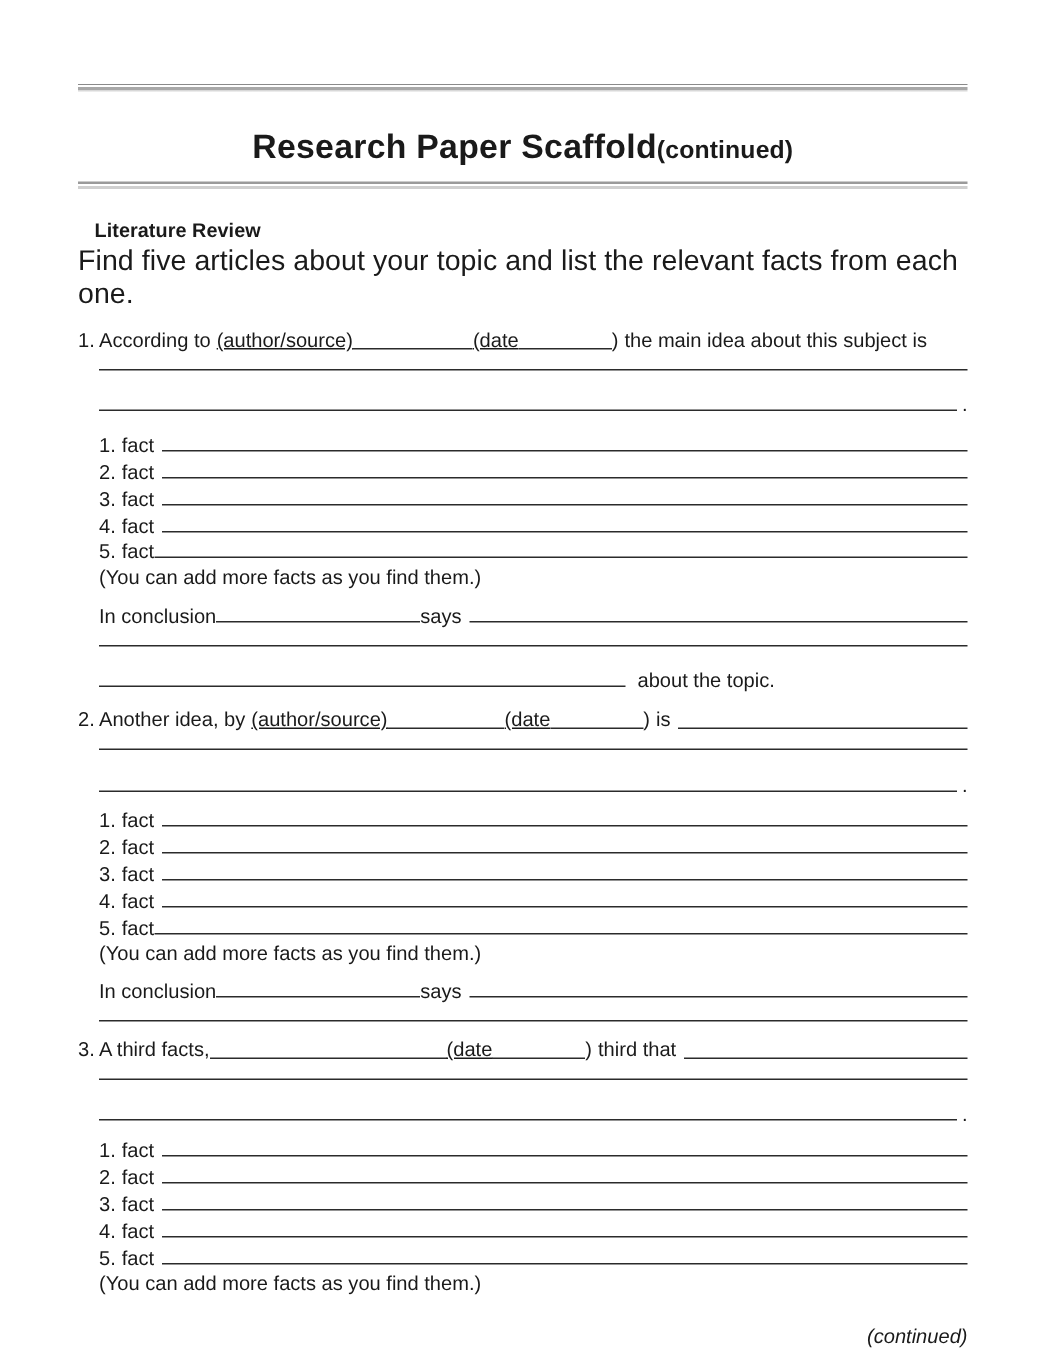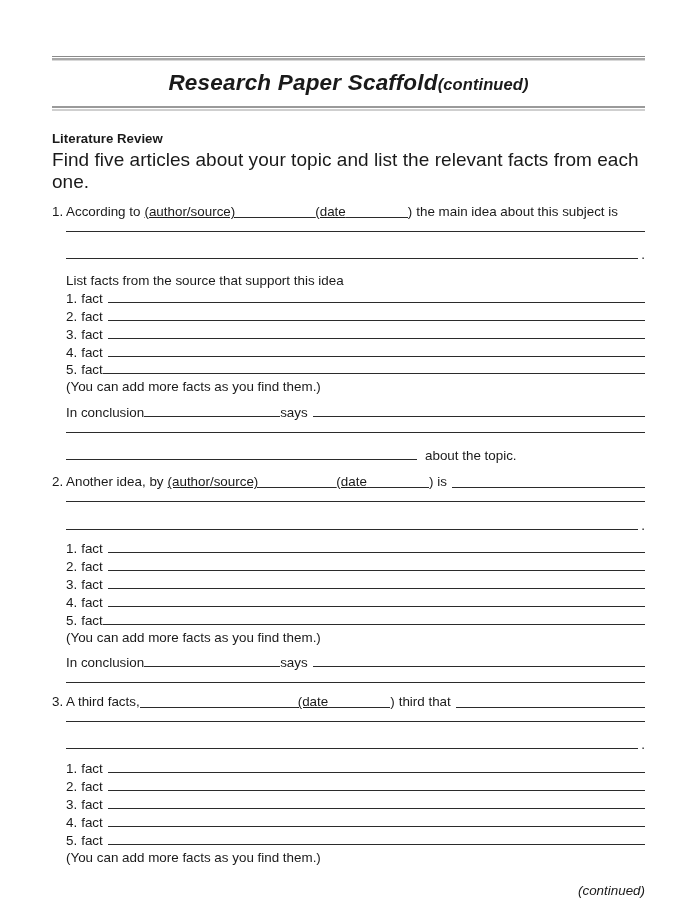--- a/index.html
+++ b/index.html
@@ -35,22 +35,21 @@
   }
   .header-rule.bottom {
     background: linear-gradient(to bottom,
       #9a9a9a 0px, #9a9a9a 2px,
       #ffffff 2px, #ffffff 3px,
       #cfcfcf 3px, #cfcfcf 5px);
   }
   .rule-top { margin-top: 56px; }
   .title-block {
     text-align: center;
-    padding: 9px 0 10px 0;
-    font-style: italic;
+    padding: 24px 0 10px 0;
   }
   .title-main {
     font-size: 22.5px;
     font-weight: bold;
     letter-spacing: 0.2px;
   }
   .title-cont {
     font-size: 16.5px;
     font-weight: bold;
     letter-spacing: 0.1px;
@@ -58,20 +57,21 @@
 
   
   .intro {
     margin-top: 20px;
   }
   .section-heading {
     font-size: 13.2px;
     font-weight: bold;
     margin-bottom: 3px;
     letter-spacing: 0.05px;
+    margin-left: 11px;
   }
   .intro-text {
     font-size: 19px;
     letter-spacing: 0.05px;
   }
 
   
   .item {
     margin-top: 11px;
   }
@@ -199,21 +199,20 @@
       </span>
     </div>
     <div class="gap-12"></div>
     <div class="rule-line"></div>
     <div class="gap-14"></div>
     <div class="rule-row">
       <span class="blank grow"></span>
       <span class="period">.</span>
     </div>
     <div class="gap-9"></div>
-    <div class="note">List facts from the source that support this idea</div>
 
     <div class="fact-row">
       <span class="fact-num">1.</span>
       <span class="sp"></span>
       <span class="fact-num">fact</span>
       <span class="fact-gap"></span>
       <span class="blank grow"></span>
     </div>
     <div class="fact-row">
       <span class="fact-num">2.</span>

